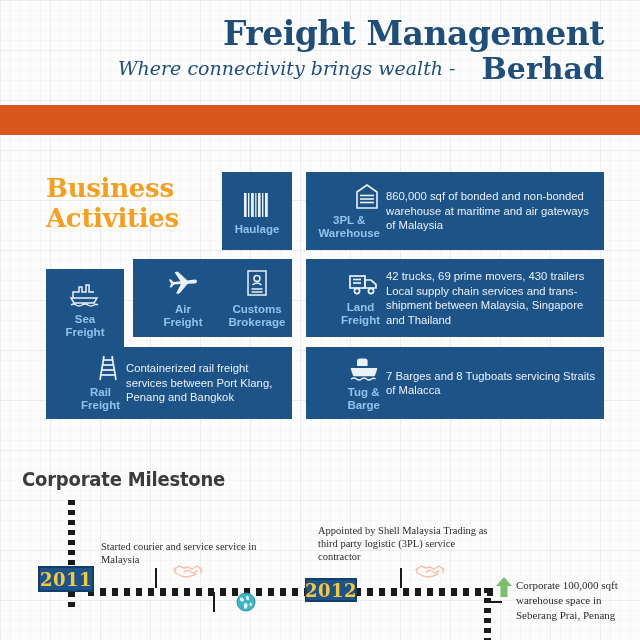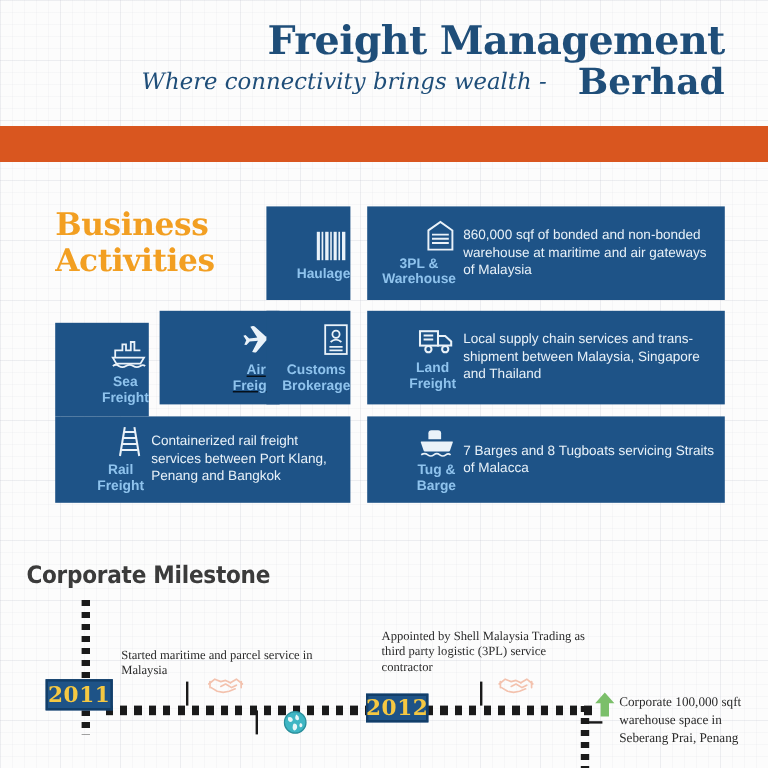--- a/index.html
+++ b/index.html
@@ -96,21 +96,21 @@
   .card-desc {
     color: #E8F1F8;
     font-size: 11.3px;
     line-height: 14.5px;
   }
 
   
   .card-sq {
     display: flex;
     flex-direction: column;
-    align-items: flex-end;
+    align-items: center;
     justify-content: center;
   }
   .card-sq .icon-wrap { height: 30px; display: flex; align-items: flex-end; }
   .card-sq .card-label { margin-top: 6px; }
 
   
   .card-wide { display: flex; align-items: center; padding: 6px 8px; }
   .card-wide .left {
     width: 66px;
     flex: 0 0 66px;
@@ -120,21 +120,21 @@
     justify-content: center;
   }
   .card-wide .left .icon-wrap { height: 28px; display: flex; align-items: flex-end; }
   .card-wide .left .card-label { margin-top: 4px; }
   .card-wide .right { flex: 1; padding-left: 6px; }
 
   
   #card-haulage   { left: 222px; top: 172px; width: 70px;  height: 78px; }
   #card-3pl       { left: 306px; top: 172px; width: 298px; height: 78px; }
   #card-sea       { left: 46px;  top: 269px; width: 78px;  height: 78px; }
-  #card-air       { left: 133px; top: 259px; width: 100px;  height: 78px; text-decoration: underline; }
+  #card-air       { left: 133px; top: 259px; width: 100px;  height: 78px; }
   #card-customs   { left: 222px; top: 259px; width: 70px;  height: 78px; }
   #card-land      { left: 306px; top: 259px; width: 298px; height: 78px; }
   #card-rail      { left: 46px;  top: 347px; width: 246px; height: 72px; }
   #card-tug       { left: 306px; top: 347px; width: 298px; height: 72px; }
 
   
   #timeline-title {
     position: absolute;
     left: 22px; top: 467px;
     font-family: "DejaVu Sans Condensed", "Liberation Sans Narrow", "Liberation Sans", sans-serif;
@@ -304,20 +304,21 @@
             <circle cx="23" cy="20" r="2.6" fill="#1E5387"></circle>
           </g>
         </svg>
       </span>
       <div class="card-label">
         <div>Land</div>
         <div>Freight</div>
       </div>
     </div>
     <div class="right">
+      <div class="card-desc">42 trucks, 69 prime movers, 430 trailers</div>
       <div class="card-desc">Local supply chain services and trans-shipment between Malaysia, Singapore and Thailand</div>
     </div>
   </div>
 
   <div id="card-rail" class="card card-wide">
     <div class="left">
       <span class="icon-wrap">
         <svg width="24" height="28" viewBox="0 0 24 28">
           <g fill="none" stroke="#EAF2F9" stroke-width="1.7">
             <path d="M8 2 L4 26"></path>
@@ -375,21 +376,21 @@
   <div class="tick" style="left:486px; top:601px; width:16px; height:2px;"></div>
 
   <div class="year-badge" style="left:38px; top:566px; width:56px; height:26px;">
     <span>2011</span>
   </div>
 
   <div class="year-badge" style="left:305px; top:578px; width:52px; height:24px;">
     <span>2012</span>
   </div>
 
-  <div class="tl-note" style="left:101px; top:540px; width:165px;">Started maritime and parcel service in Malaysia</div>
+  <div class="tl-note" style="left:101px; top:540px; width:165px;">Started courier and service service in Malaysia</div>
   <div class="tick" style="left:155px; top:568px; height:20px;"></div>
   <span class="tl-icon" style="left:172px; top:561px;">
     <svg width="32" height="20" viewBox="0 0 32 20">
       <g fill="none" stroke="#F3C2AE" stroke-width="1.4" stroke-linecap="round" stroke-linejoin="round">
         <path d="M2 9 L7 5 L12 7 L16 6 L20 8"></path>
         <path d="M12 11 L16 9 L21 12 L25 10"></path>
         <path d="M30 9 L25 5 L20 8"></path>
         <path d="M4 12 L9 15 L14 16 L19 15 L24 13"></path>
         <path d="M3 7 L3 12"></path>
         <path d="M29 7 L29 12"></path>

